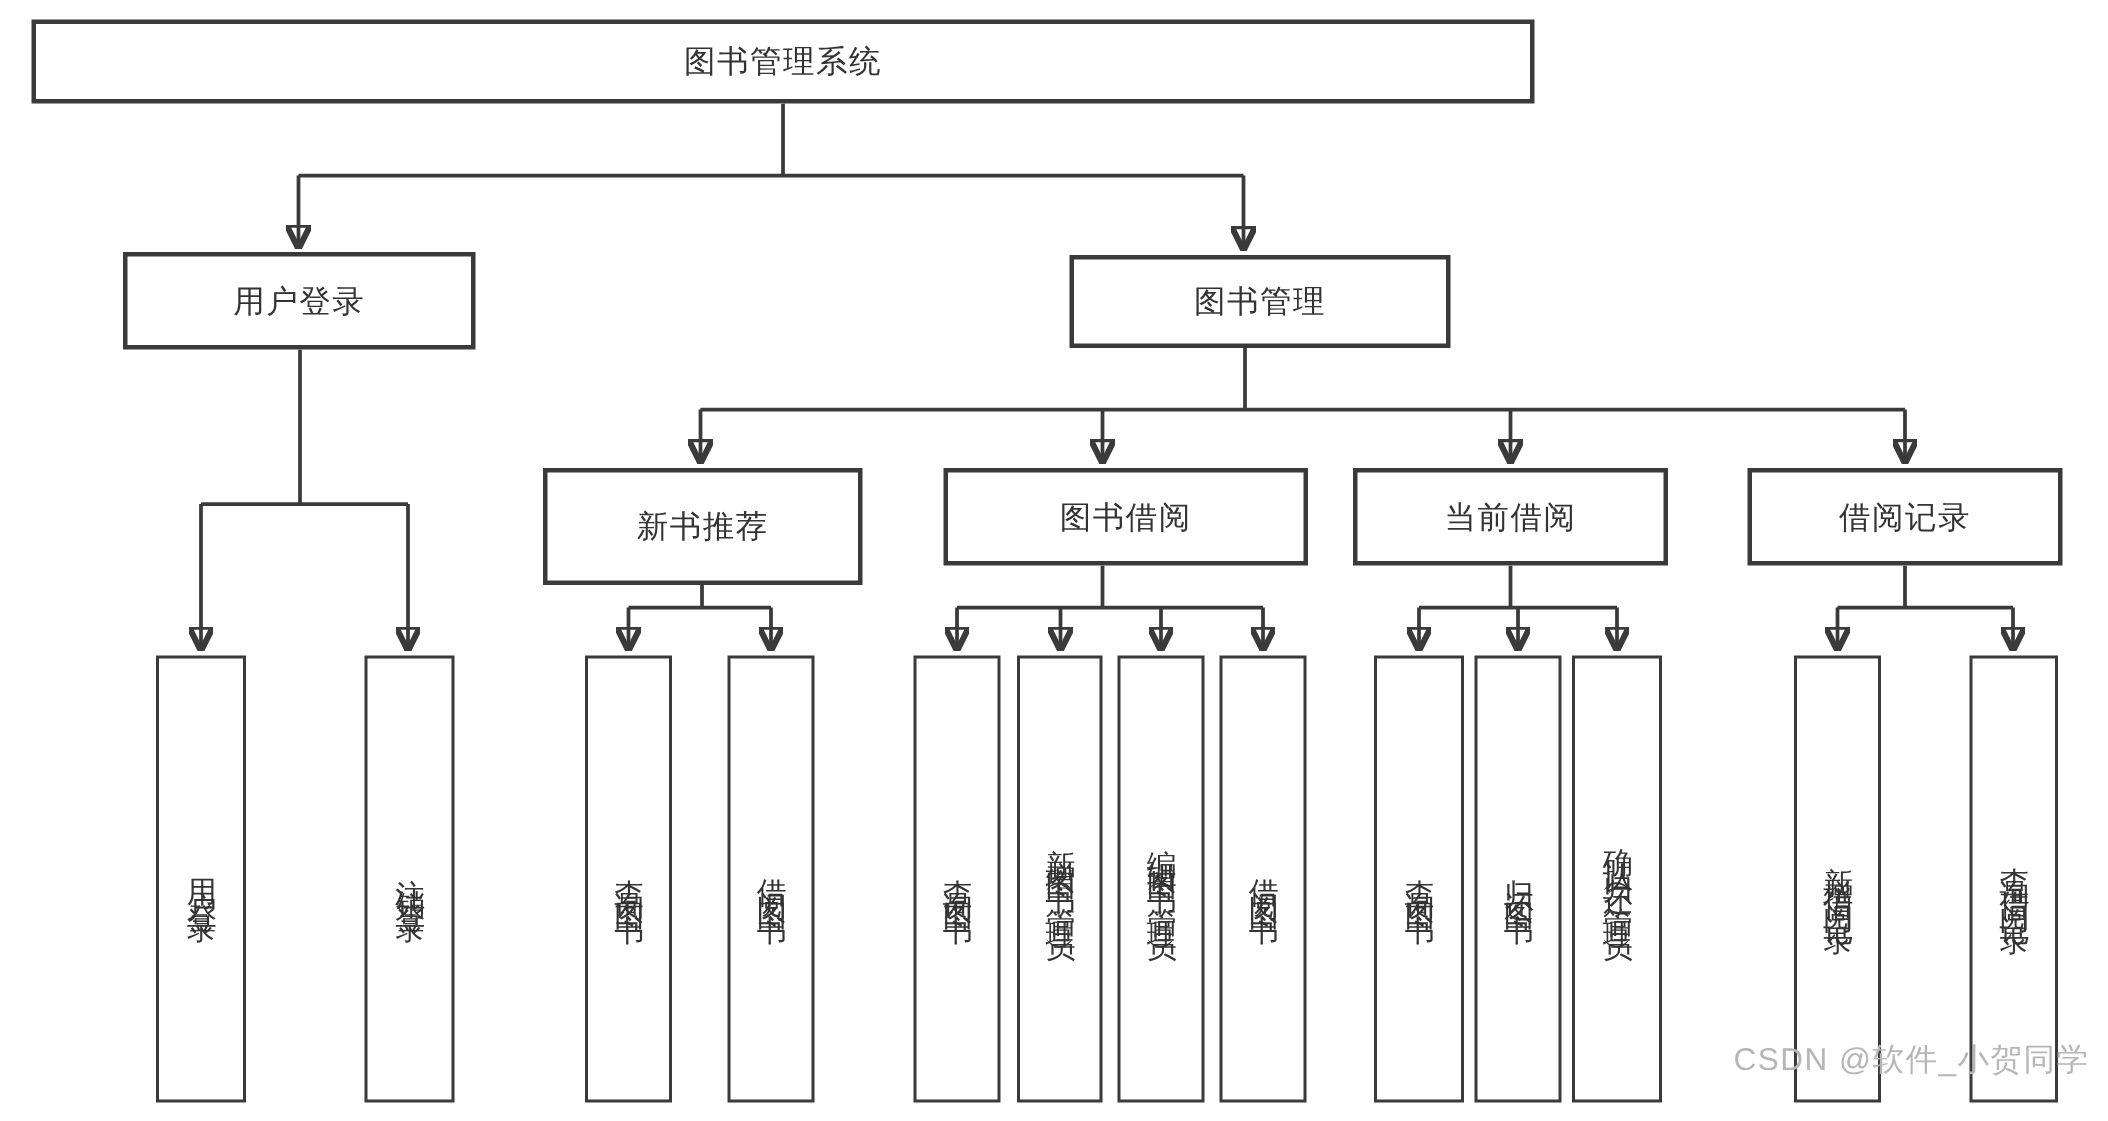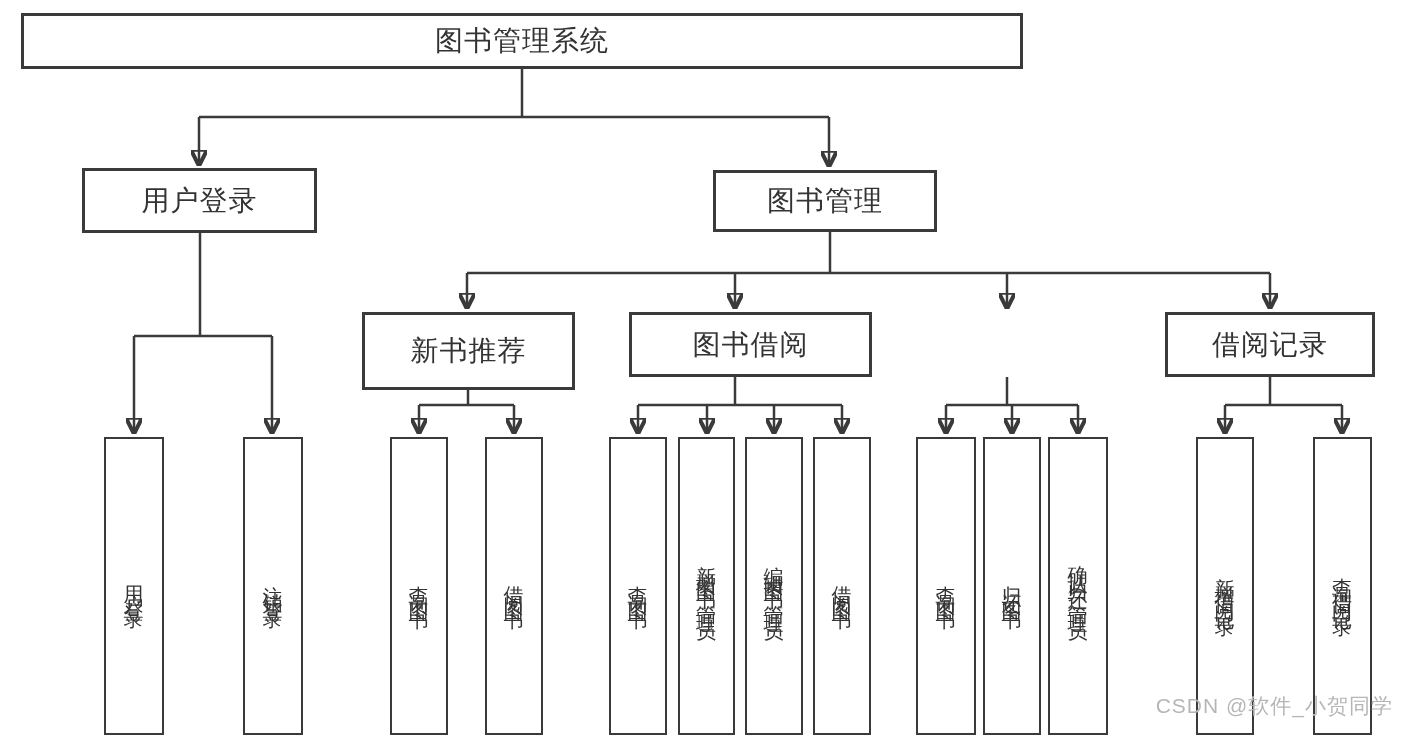--- a/index.html
+++ b/index.html
@@ -16,21 +16,21 @@
     background:var(--bg);
     overflow:hidden;
   }
   #edges{position:absolute;left:0;top:0;width:1405px;height:747px;}
   .hbox{
     position:absolute;
     box-sizing:border-box;
     border:3px solid var(--line);
     background:#fff;
     display:flex;align-items:center;justify-content:center;
-    font-size:28px;color:var(--text);
+    font-size:21px;color:var(--text);
     letter-spacing:1px;
     z-index:2;
   }
   .vbox{
     position:absolute;
     box-sizing:border-box;
     border:2.5px solid var(--line);
     background:#fff;
     display:flex;align-items:center;justify-content:center;
     z-index:2;
@@ -103,24 +103,25 @@
 
     <path d="M1270,377 V405"></path>
     <path d="M1225,405 H1342"></path>
     <line x1="1225" y1="405" x2="1225" y2="434" marker-end="url(#arrow)"></line>
     <line x1="1342" y1="405" x2="1342" y2="434" marker-end="url(#arrow)"></line>
   </svg>
 
   <div class="hbox" style="left:21px;top:13px;width:1002px;height:56px;">图书管理系统</div>
 
   <div class="hbox" style="left:82px;top:168px;width:235px;height:65px;">用户登录</div>
-  <div class="hbox" style="left:713px;top:170px;width:224px;height:62px;">图书管理</div>
+  <div class="hbox" style="left:713px;top:170px;width:254px;height:62px;">图书管理</div>
 
   <div class="hbox" style="left:362px;top:312px;width:213px;height:78px;">新书推荐</div>
   <div class="hbox" style="left:629px;top:312px;width:243px;height:65px;">图书借阅</div>
+  <div class="hbox" style="left:902px;top:312px;width:210px;height:65px;">当前借阅</div>
   <div class="hbox" style="left:1165px;top:312px;width:210px;height:65px;">借阅记录</div>
 
   <div class="vbox" style="left:104px;top:437px;width:60px;height:298px;">
     <span class="vtext">用户登录</span>
   </div>
   <div class="vbox" style="left:243px;top:437px;width:60px;height:298px;">
     <span class="vtext">注销登录</span>
   </div>
 
   <div class="vbox" style="left:390px;top:437px;width:58px;height:298px;">

